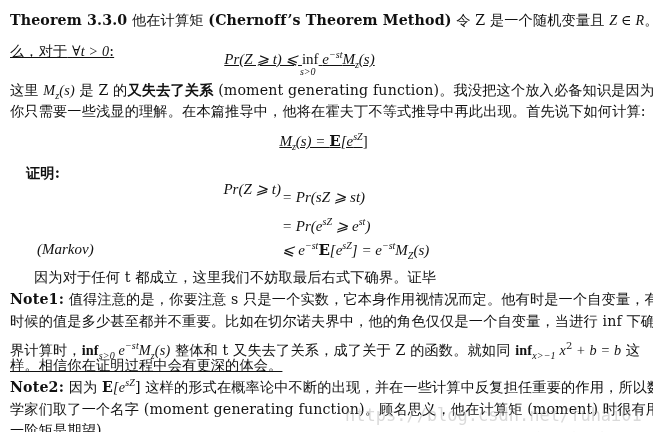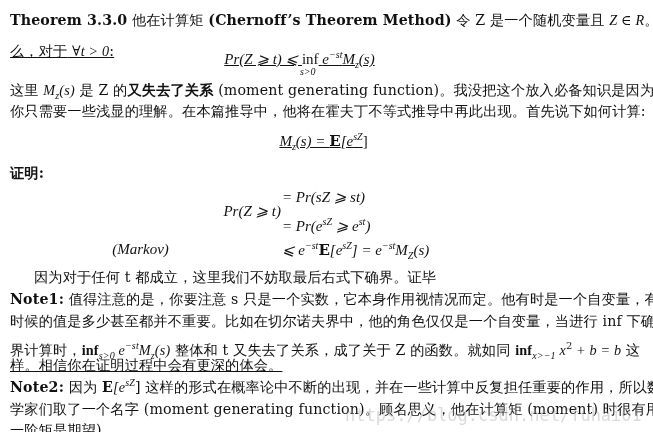--- a/index.html
+++ b/index.html
@@ -55,34 +55,34 @@
 
   <div class="line" style="top:80px;">
     <span>这里 </span><span class="math">M</span><sub class="math">z</sub><span class="math">(s)</span><span> 是 Z 的</span><span class="bold">又失去了关系</span><span> (moment generating function)。我没把这个放入必备知识是因为在这里</span>
   </div>
   <div class="line" style="top:101px;">你只需要一些浅显的理解。在本篇推导中，他将在霍夫丁不等式推导中再此出现。首先说下如何计算:</div>
 
   <div class="center" style="top:132px;padding-left:24px;">
     <span class="math">M</span><sub class="math">z</sub><span class="math">(s) = </span><span class="bbE">E</span><span class="math">[e</span><sup class="math">sZ</sup><span>]</span>
   </div>
 
-  <div class="line bold" style="top:163px;">证明:</div>
+  <div class="line bold" style="top:163px;margin-left:16px;">证明:</div>
 
-  <div class="eq-row" style="top:202px; left:0; width:281px; text-align:right;">
+  <div class="eq-row" style="top:180px; left:0; width:281px; text-align:right;">
     <span class="math">Pr(Z ⩾ t)</span>
   </div>
   <div class="eq-row" style="top:188px; left:282px;">
     <span class="math">= Pr(sZ ⩾ st)</span>
   </div>
 
   <div class="eq-row" style="top:217px; left:282px;">
     <span class="math">= Pr(e</span><sup class="math">sZ</sup><span class="math"> ⩾ e</span><sup class="math">st</sup><span class="math">)</span>
   </div>
 
-  <div class="eq-row" style="top:241px; left:0; width:281px; text-align:center;">
+  <div class="eq-row" style="top:241px; left:0; width:281px; text-align:left;padding-left:37px;">
     <span class="math">(Markov)</span>
   </div>
   <div class="eq-row" style="top:241px; left:282px;">
     <span class="math">⩽ e</span><sup class="math">−st</sup><span class="bbE">E</span><span class="math">[e</span><sup class="math">sZ</sup><span class="math">] = e</span><sup class="math">−st</sup><span class="math">M</span><sub class="math">Z</sub><span class="math">(s)</span>
   </div>
 
   <div class="line" style="top:267px;margin-left:24px;">因为对于任何 t 都成立，这里我们不妨取最后右式下确界。证毕</div>
 
   <div class="line" style="top:289px;">
     <span class="bold">Note1:</span><span> 值得注意的是，你要注意 s 只是一个实数，它本身作用视情况而定。他有时是一个自变量，有</span>

